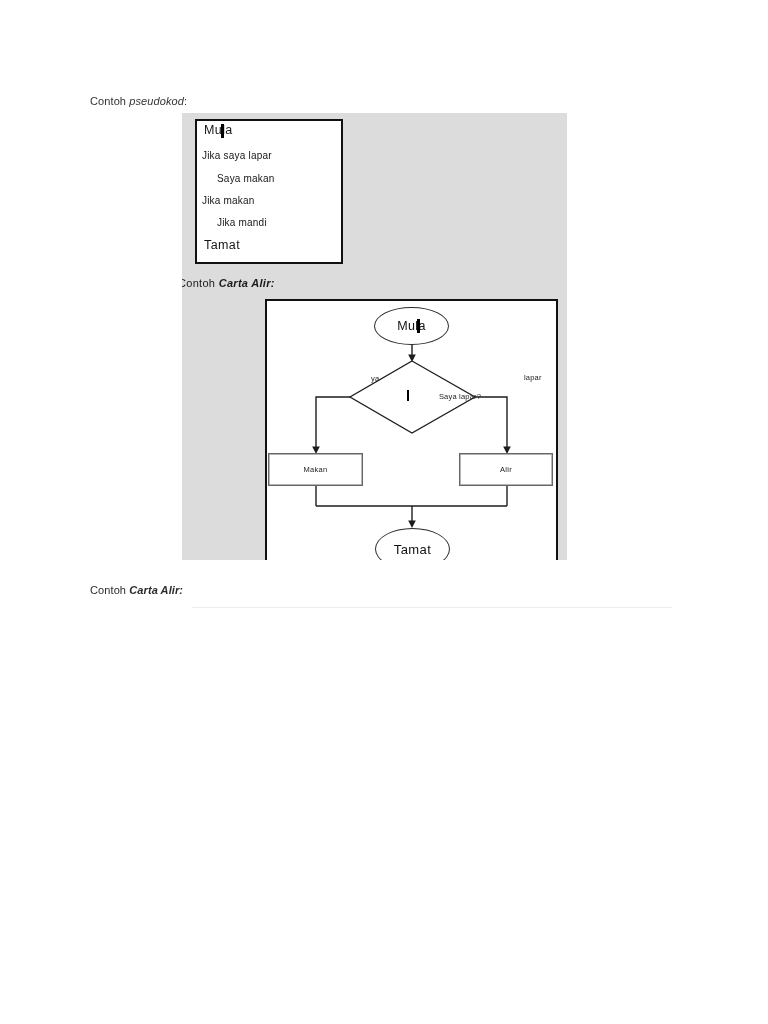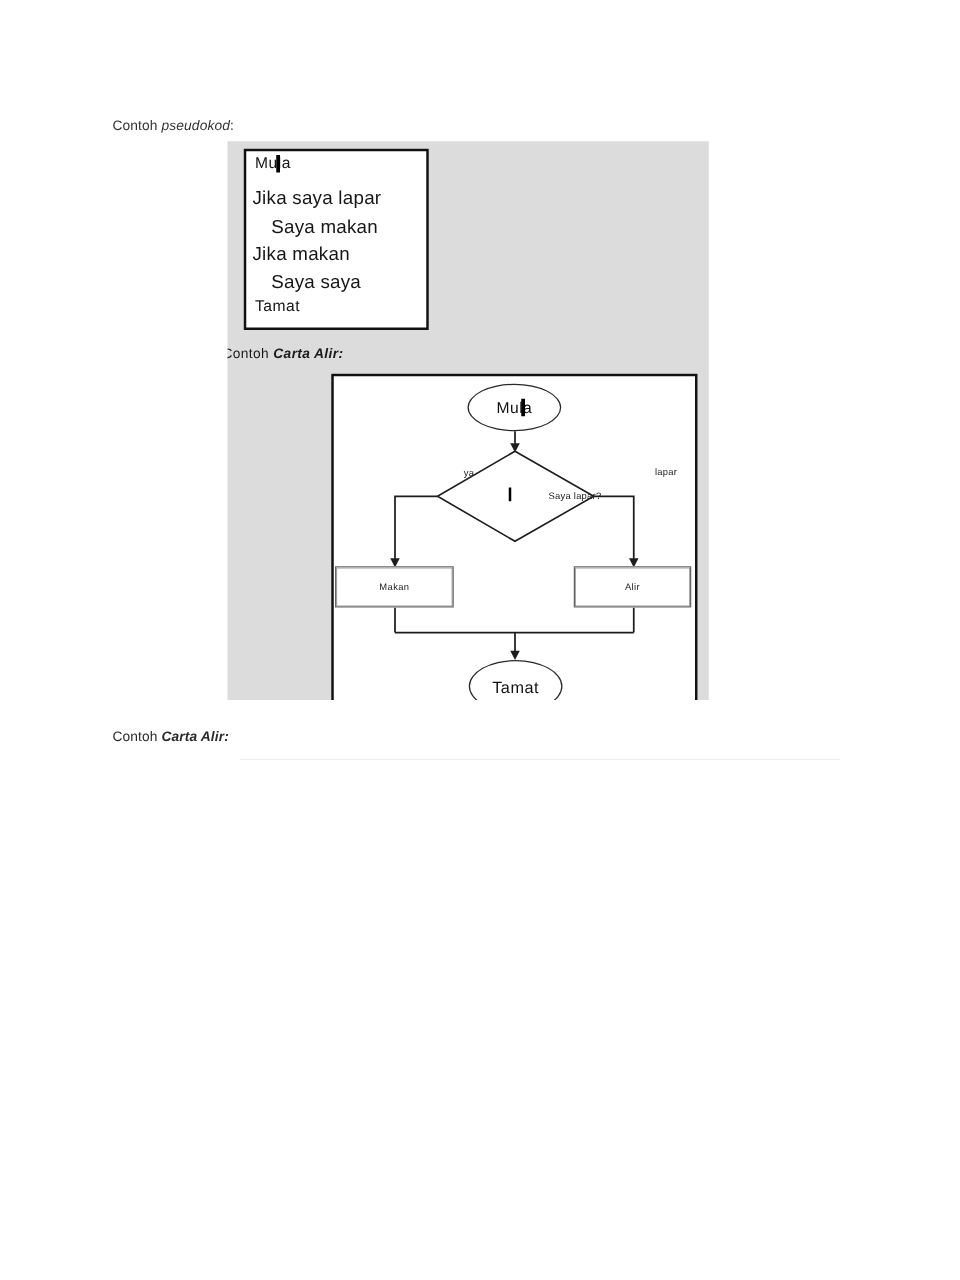--- a/index.html
+++ b/index.html
@@ -10,21 +10,21 @@
   
   .doc-caption { font-size: 11px; color: #333; letter-spacing: 0.1px; white-space: nowrap; }
   .em-italic { font-style: italic; }
   .em-bold { font-weight: bold; font-style: italic; }
 
   
   .figure { left: 182px; top: 113px; width: 385px; height: 447px; background: #dcdcdc; overflow: hidden; }
 
   
   .pseudo-box { left: 13px; top: 6px; width: 148px; height: 145px; background: #ffffff; border: 2px solid #111; }
-  .pseudo-line { position: absolute; left: 5px; font-size: 15px; letter-spacing: 0.2px; color: #161616; white-space: nowrap; }
+  .pseudo-line { position: absolute; left: 5px; font-size: 10px; letter-spacing: 0.2px; color: #161616; white-space: nowrap; }
   .pseudo-line.big { font-size: 12.5px; letter-spacing: 0.4px; left: 7px; }
   .pseudo-line.indent { left: 20px; }
 
   
   .fig-caption { left: -4px; top: 164px; font-size: 11px; color: #1a1a1a; letter-spacing: 0.3px; white-space: nowrap; }
 
   
   .flowchart { left: 83px; top: 186px; width: 293px; height: 276px; background: #ffffff; border: 2px solid #111; }
   .flowchart svg { position: absolute; left: 0; top: 0; z-index: 1; }
   .node { position: absolute; z-index: 2; display: flex; align-items: center; justify-content: center; background: #fff; border: 1.4px solid #2a2a2a; }
@@ -48,21 +48,21 @@
   <span>Contoh </span><span class="em-italic">pseudokod</span><span>:</span>
 </div>
 
 <div class="abs figure">
 
   <div class="abs pseudo-box">
     <div class="pseudo-line big" style="top:2px;">Mula</div>
     <div class="pseudo-line" style="top:29px;">Jika saya lapar</div>
     <div class="pseudo-line indent" style="top:52px;">Saya makan</div>
     <div class="pseudo-line" style="top:74px;">Jika makan</div>
-    <div class="pseudo-line indent" style="top:96px;">Saya saya</div>
+    <div class="pseudo-line indent" style="top:96px;">Jika mandi</div>
     <div class="pseudo-line big" style="top:117px;">Tamat</div>
     <div class="cursor" style="left:24px; top:3px; height:14px;"></div>
   </div>
 
   <div class="abs fig-caption">
     <span>Contoh </span><span class="em-bold">Carta Alir:</span>
   </div>
 
   <div class="abs flowchart">
     <svg width="289" height="272" viewBox="0 0 289 272">

